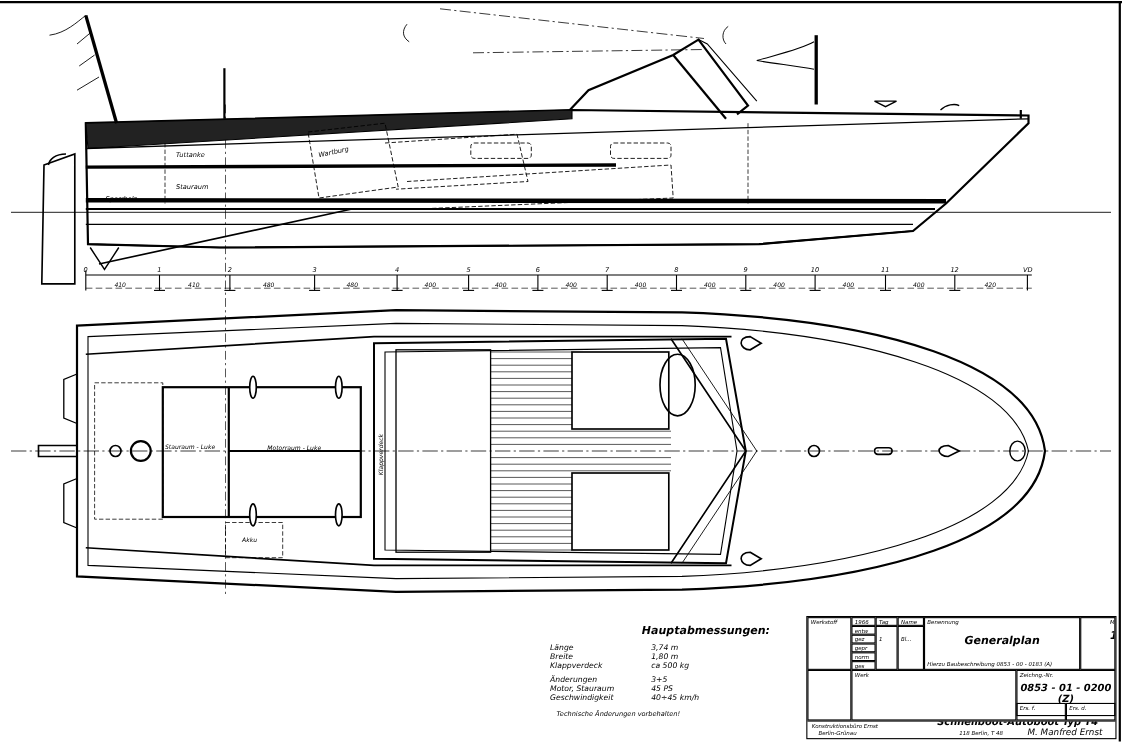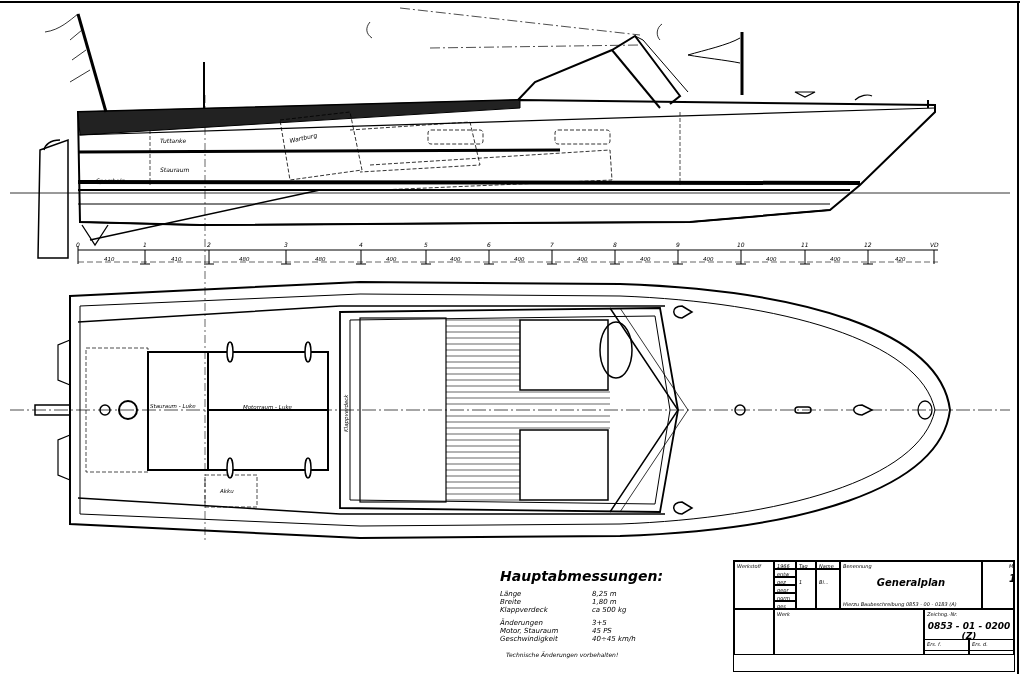--- a/index.html
+++ b/index.html
@@ -1,20 +1,20 @@
 <!DOCTYPE html>
 <html><head>
 <meta charset="utf-8">
 <style>
   html,body{margin:0;padding:0;background:#fff;}
   body{width:1024px;height:676px;overflow:hidden;position:relative;font-family:"DejaVu Sans",sans-serif;color:#000;}
   .sheet{position:absolute;left:0;top:0;width:1024px;height:676px;}
   svg text{font-family:"DejaVu Sans",sans-serif;font-style:italic;}
   .specs{position:absolute;left:500px;top:568px;width:200px;font-style:italic;}
-  .specs .title{font-weight:bold;font-size:14px;margin-bottom:6px;}
+  .specs .title{font-weight:bold;font-size:10px;margin-bottom:6px;text-align:right;}
   .specs .row{display:flex;font-size:7px;line-height:8px;}
   .specs .row .k{width:92px;}
   .specs .row .v{flex:1;}
   .specs .gap{height:5px;}
   .specs .note{font-size:6px;margin-top:8px;padding-left:6px;}
   .tb{position:absolute;left:733px;top:560px;width:282px;height:112px;border:1.5px solid #000;box-sizing:border-box;font-style:italic;}
   .tb .cell{position:absolute;border:0.8px solid #000;box-sizing:border-box;font-size:5px;padding:1px 2px;overflow:hidden;}
   .tb .big{font-weight:bold;font-size:10px;text-align:center;}
 </style>
 </head>
@@ -251,21 +251,21 @@
     <text x="348" y="432" transform="rotate(-90 348 432)">Klappverdeck</text>
     <text x="220" y="493">Akku</text>
   </g>
 </svg>
 </div>
 
 <div class="specs">
   <div class="title">Hauptabmessungen:</div>
   <div class="row">
       <span class="k">Länge</span>
-      <span class="v">8,25  m</span>
+      <span class="v">3,74  m</span>
     </div>
   <div class="row">
       <span class="k">Breite</span>
       <span class="v">1,80  m</span>
     </div>
   <div class="row">
       <span class="k">Klappverdeck</span>
       <span class="v">ca  500  kg</span>
     </div>
   <div class="gap"></div>
@@ -310,13 +310,20 @@
   <div class="cell" style="left:248px;top:0;width:32px;height:48px;padding-left:26px;">
     <div>Maßstab</div>
     <div class="big" style="margin-top:4px">1:10</div>
   </div>
   <div class="cell" style="left:190px;top:48px;width:90px;height:42px;">
     <div>Zeichng.-Nr.</div>
     <div class="big" style="font-size:9px;margin-top:4px">0853 - 01 - 0200 (Z)</div>
   </div>
   <div class="cell" style="left:190px;top:78px;width:45px;height:16px;"><span>Ers. f.</span></div>
   <div class="cell" style="left:235px;top:78px;width:45px;height:16px;"><span>Ers. d.</span></div>
+  <div class="cell" style="left:0;top:94px;width:280px;height:16px;border-left:none;border-right:none;border-bottom:none;">
+    <div style="position:absolute;left:4px;top:2px;font-size:5px">Konstruktionsbüro  Ernst</div>
+    <div style="position:absolute;left:10px;top:8px;font-size:5px">Berlin-Grünau</div>
+    <div style="position:absolute;left:118px;top:-4px;font-size:9px;font-weight:bold;white-space:nowrap">Schnellboot-Autoboot   Typ T4</div>
+    <div style="position:absolute;left:138px;top:8px;font-size:5px">118 Berlin, T 48</div>
+    <div style="position:absolute;left:200px;top:5px;font-size:8px;white-space:nowrap">M. Manfred Ernst</div>
+  </div>
 </div>
 
 </body></html>

